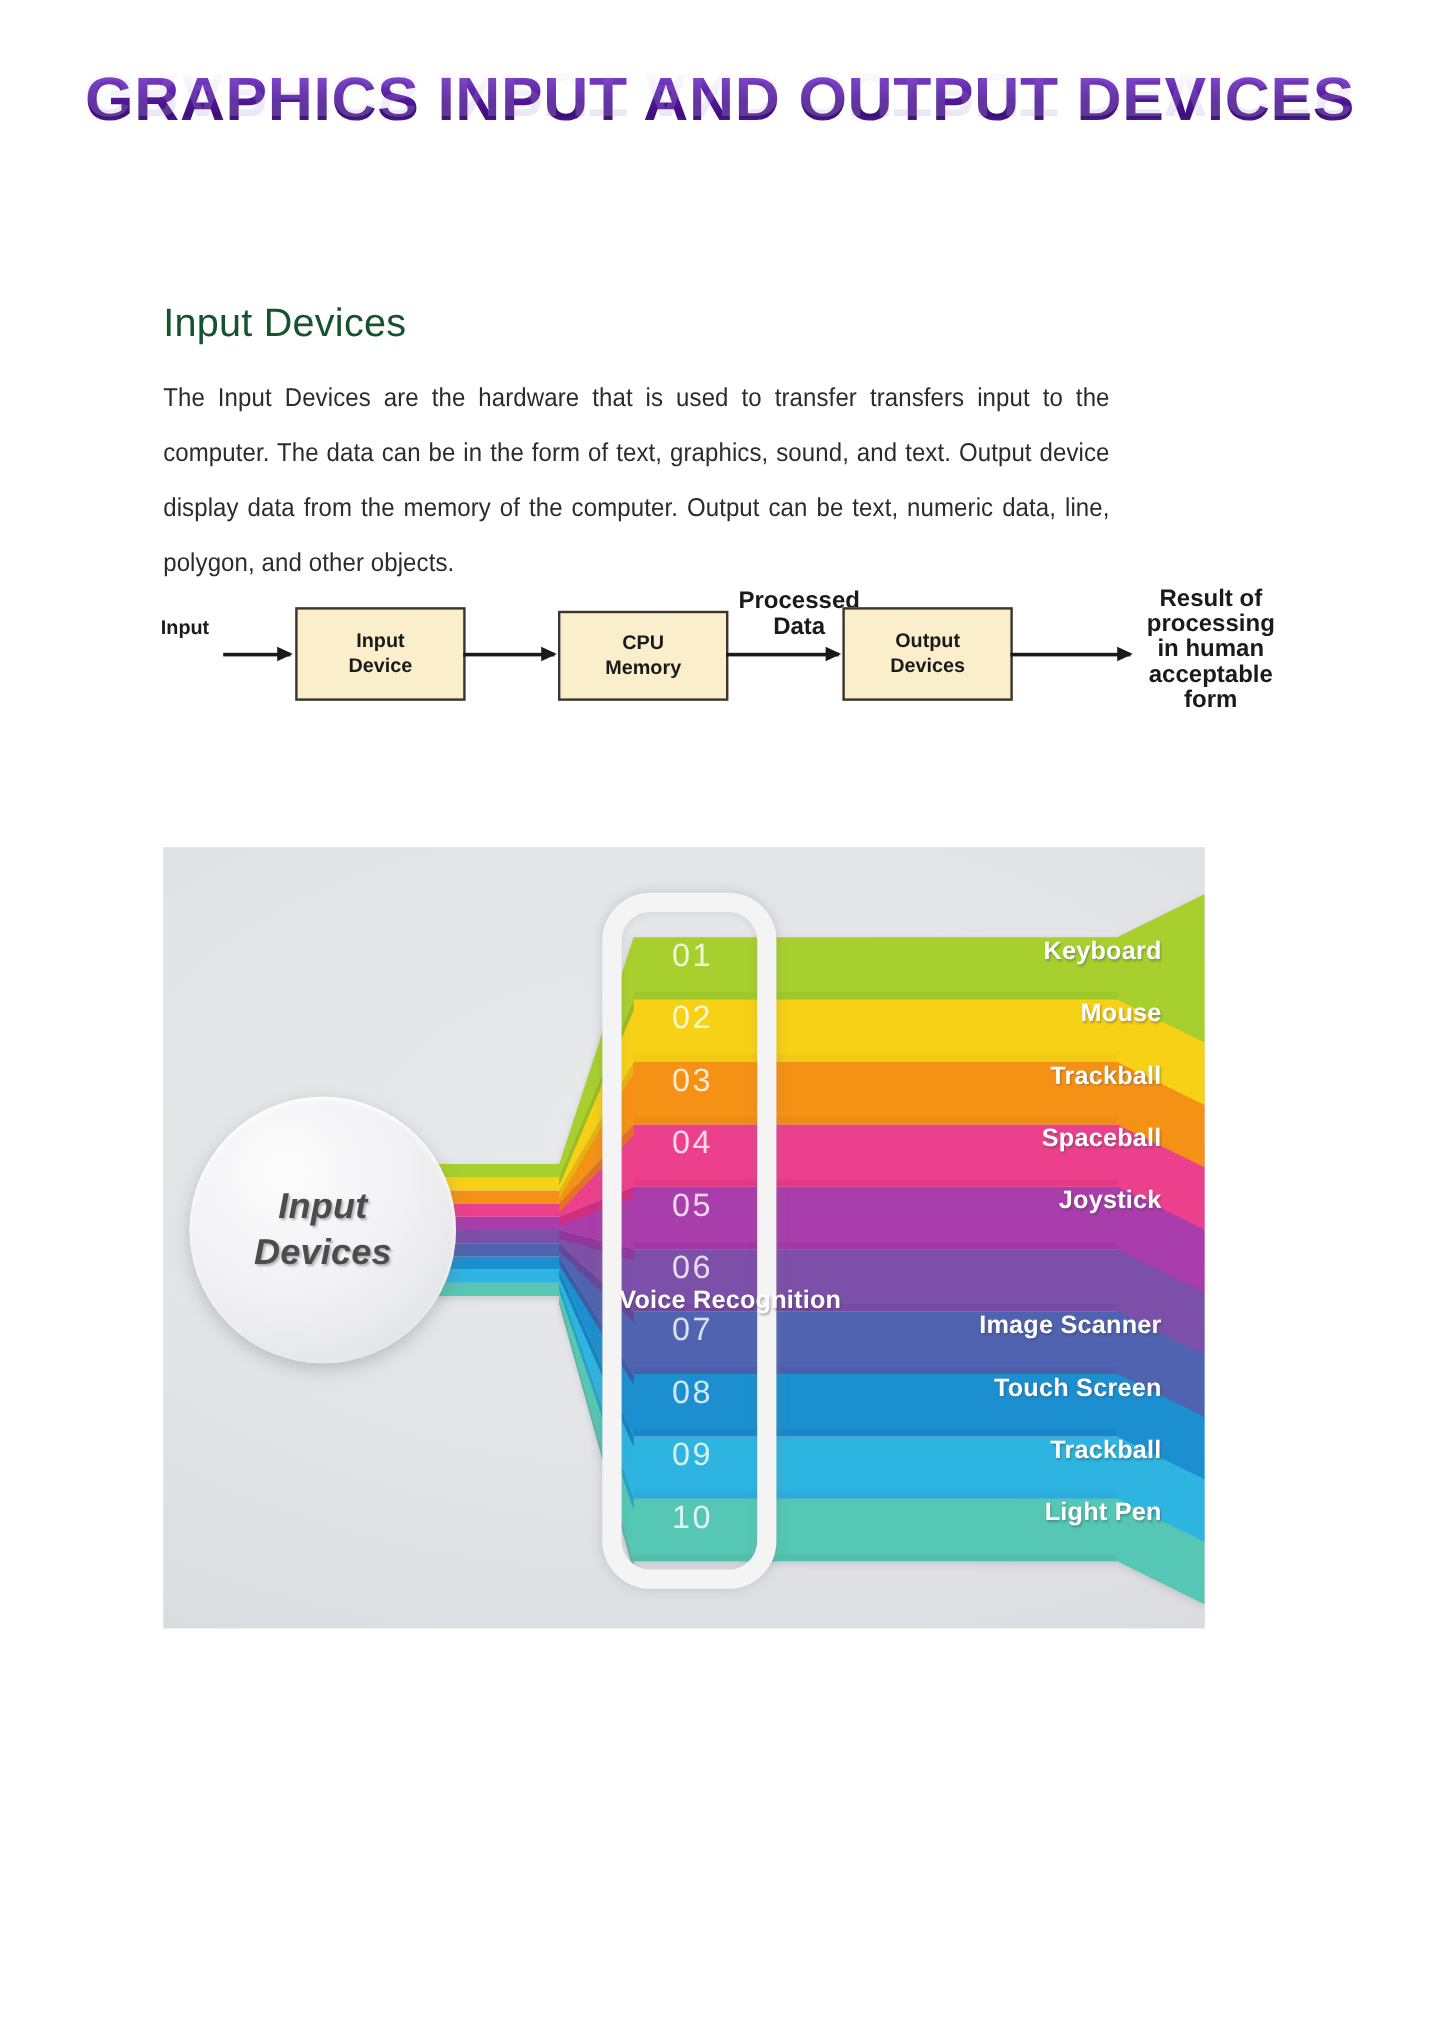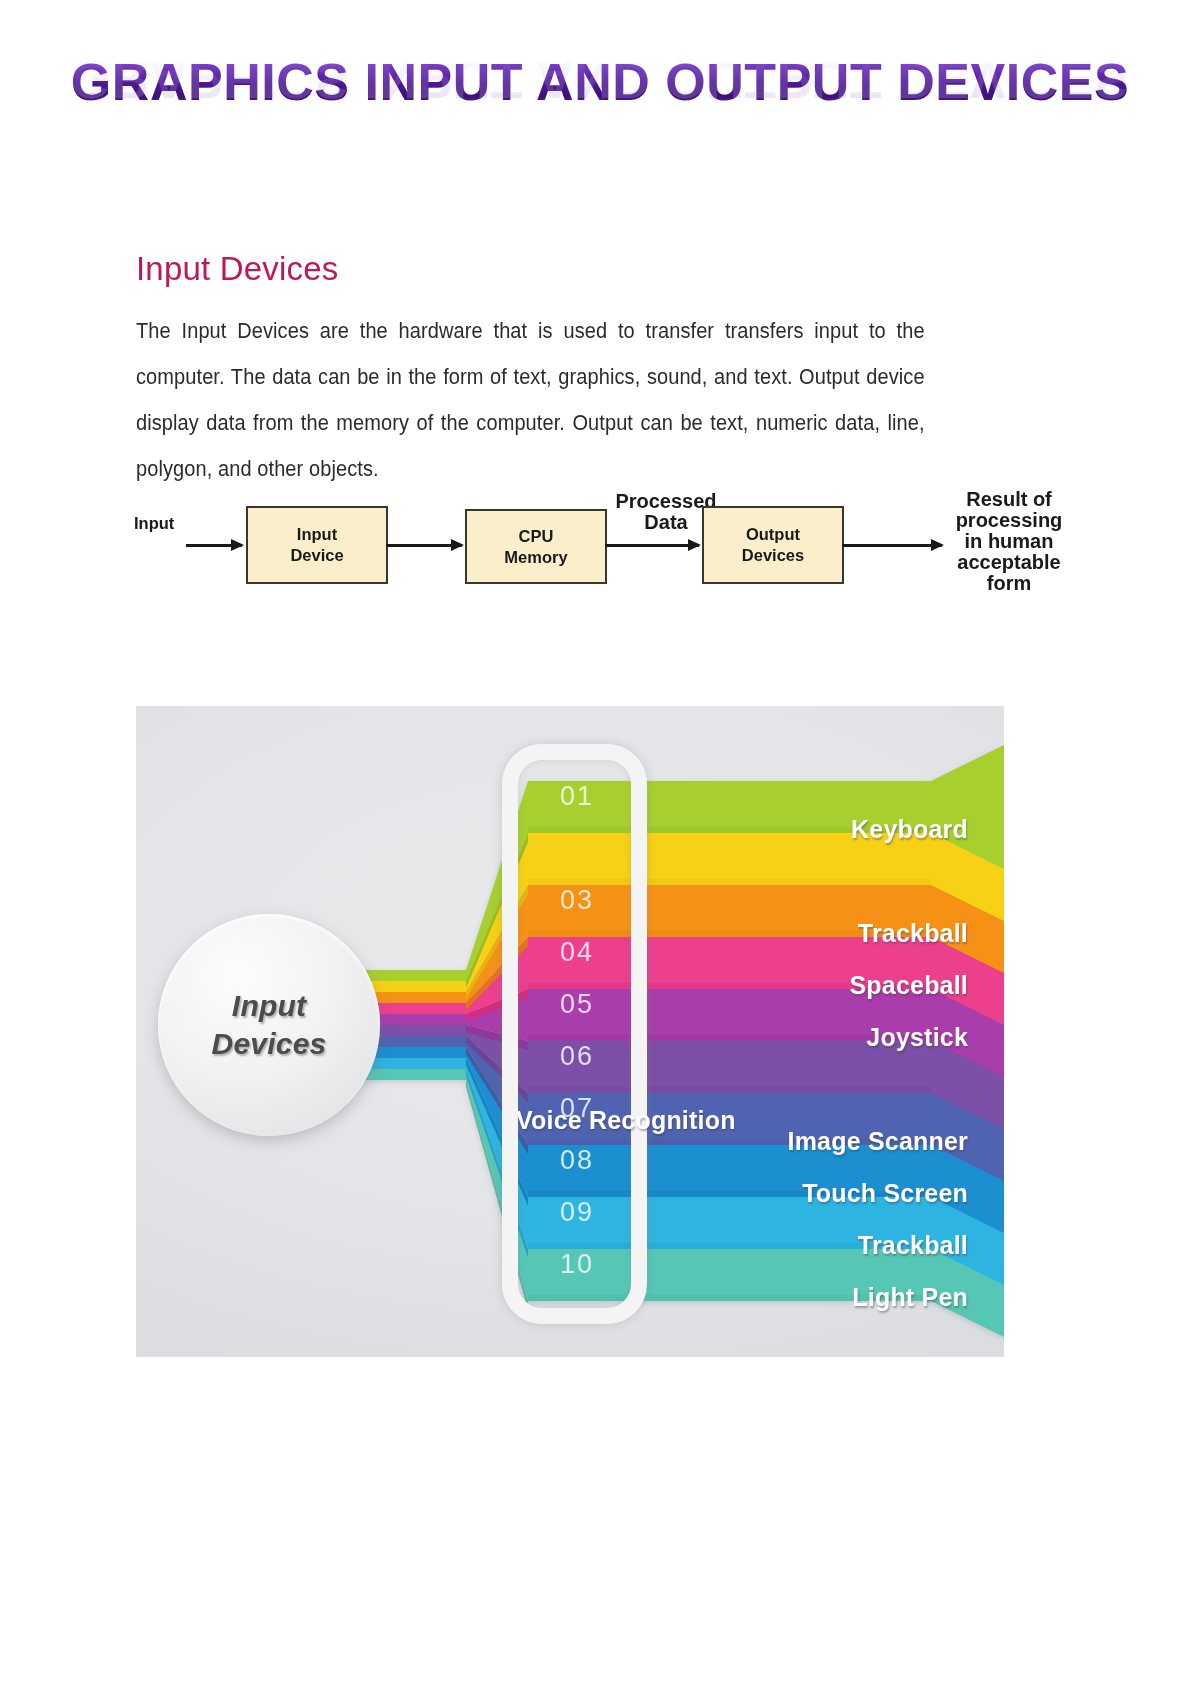--- a/index.html
+++ b/index.html
@@ -81,21 +81,21 @@
   }
 
   
   .section-heading {
     position: absolute;
     left: 136px;
     top: 214px;
     font-family: "Liberation Sans", sans-serif;
     font-size: 33px;
     font-weight: normal;
-    color: #be185d;
+    color: #14532d;
     letter-spacing: 0.2px;
     margin-top: 36px;
   }
 
   
   .body-paragraph {
     position: absolute;
     left: 136px;
     top: 286px;
     width: 848px;
@@ -274,26 +274,25 @@
     font-size: 27px;
     font-weight: 300;
     color: rgba(255,255,255,0.80);
     letter-spacing: 2px;
   }
   .row-label {
     flex: 1;
     text-align: right;
     padding-right: 18px;
     font-family: "Liberation Sans", sans-serif;
-    font-size: 25px;
+    font-size: 21px;
     font-weight: bold;
     color: #ffffff;
     text-shadow: 1px 1.5px 2px rgba(60,60,70,0.40);
     letter-spacing: 0.2px;
-    margin-top: 34px;
   }
 </style>
 </head>
 <body>
 
 <div class="title-block">
   <div class="wordart-shadow">GRAPHICS INPUT AND OUTPUT DEVICES</div>
   <div class="wordart">GRAPHICS INPUT AND OUTPUT DEVICES</div>
   <div class="wordart-reflection">GRAPHICS INPUT AND OUTPUT DEVICES</div>
 </div>
@@ -407,20 +406,24 @@
           <div class="row-label">Joystick</div>
         </div>
         <div class="info-row" style="top: 231px;">
           <div class="row-num">04</div>
           <div class="row-label">Spaceball</div>
         </div>
         <div class="info-row" style="top: 179px;">
           <div class="row-num">03</div>
           <div class="row-label">Trackball</div>
         </div>
+        <div class="info-row" style="top: 127px;">
+          <div class="row-num">02</div>
+          <div class="row-label">Mouse</div>
+        </div>
         <div class="info-row" style="top: 75px;">
           <div class="row-num">01</div>
           <div class="row-label">Keyboard</div>
         </div>
       </div>
 
   </div>
 </div>
 
 </body></html>

